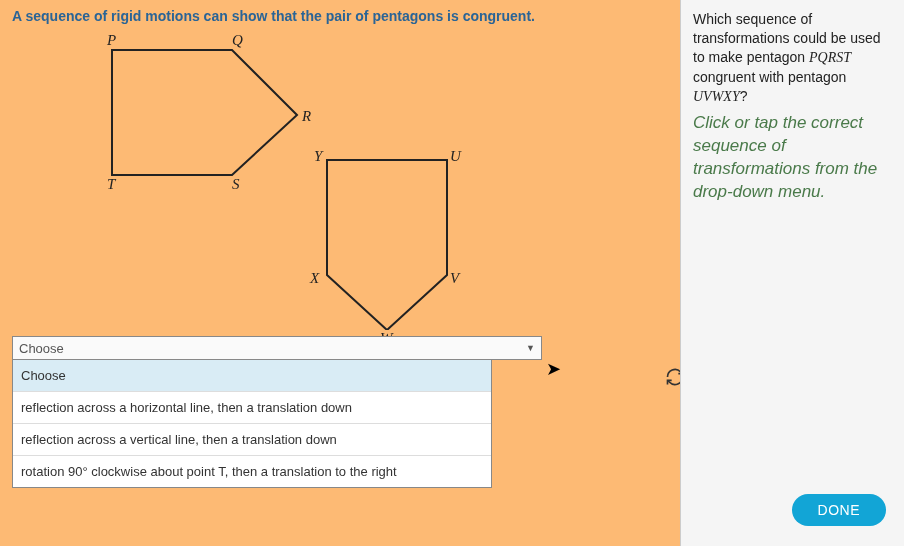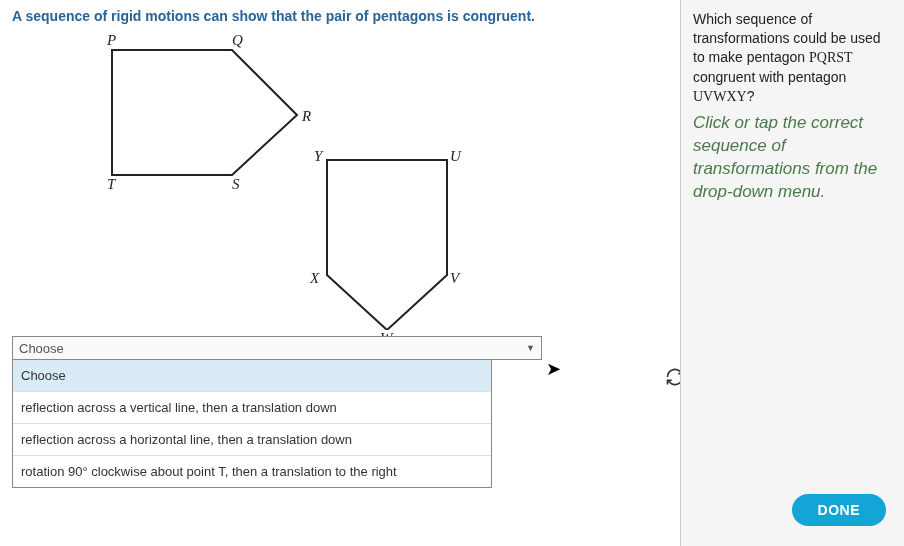--- a/index.html
+++ b/index.html
@@ -5,21 +5,21 @@
   * { box-sizing: border-box; margin: 0; padding: 0; }
   body {
     font-family: Arial, sans-serif;
     background: #e8e8e8;
     width: 904px;
     height: 546px;
     position: relative;
     overflow: hidden;
   }
   .main-panel {
-    background: #ffffff;
+    background: #fdba74;
     width: 680px;
     height: 546px;
     position: absolute;
     left: 0;
     top: 0;
     padding: 8px 12px;
   }
   .side-panel {
     background: #f5f5f5;
     width: 224px;
@@ -97,36 +97,37 @@
   .dropdown-opt.highlight {
     background: #d9ecf5;
   }
   .dropdown-opt:last-child { border-bottom: none; }
   .side-q {
     font-size: 14px;
     color: #222;
     line-height: 1.35;
   }
   .side-q .pent {
+    font-style: italic;
     font-family: "Times New Roman", serif;
   }
   .side-hint {
     margin-top: 6px;
     font-size: 17px;
     font-style: italic;
     color: #4a7a4a;
     line-height: 1.35;
   }
   .done-btn {
     position: absolute;
     bottom: 20px;
     right: 18px;
     background: #12a5d6;
     color: #fff;
-    font-weight: bold;
+    font-weight: normal;
     font-size: 14px;
     padding: 8px 26px;
     border-radius: 18px;
     border: none;
     cursor: pointer;
     letter-spacing: 0.5px;
   }
   .cursor-arrow {
     position: absolute;
     left: 546px;
@@ -172,22 +173,22 @@
   </div>
 
 
   <div class="dropdown-wrap">
     <div class="dropdown-sel">
       <span>Choose</span>
       <span class="dropdown-caret">▼</span>
     </div>
     <div class="dropdown-list">
       <div class="dropdown-opt highlight">Choose</div>
+      <div class="dropdown-opt">reflection across a horizontal line, then a translation down</div>
       <div class="dropdown-opt">reflection across a vertical line, then a translation down</div>
-      <div class="dropdown-opt">reflection across a horizontal line, then a translation down</div>
       <div class="dropdown-opt">rotation 90° clockwise about point T, then a translation to the right</div>
     </div>
   </div>
 
   <span class="cursor-arrow">➤</span>
 </div>
 
 <div class="refresh-icon">
   <svg viewBox="0 0 24 24" fill="none" stroke="#333" stroke-width="2">
     <path d="M3 12a9 9 0 0 1 15.5-6.3L21 8"></path>

